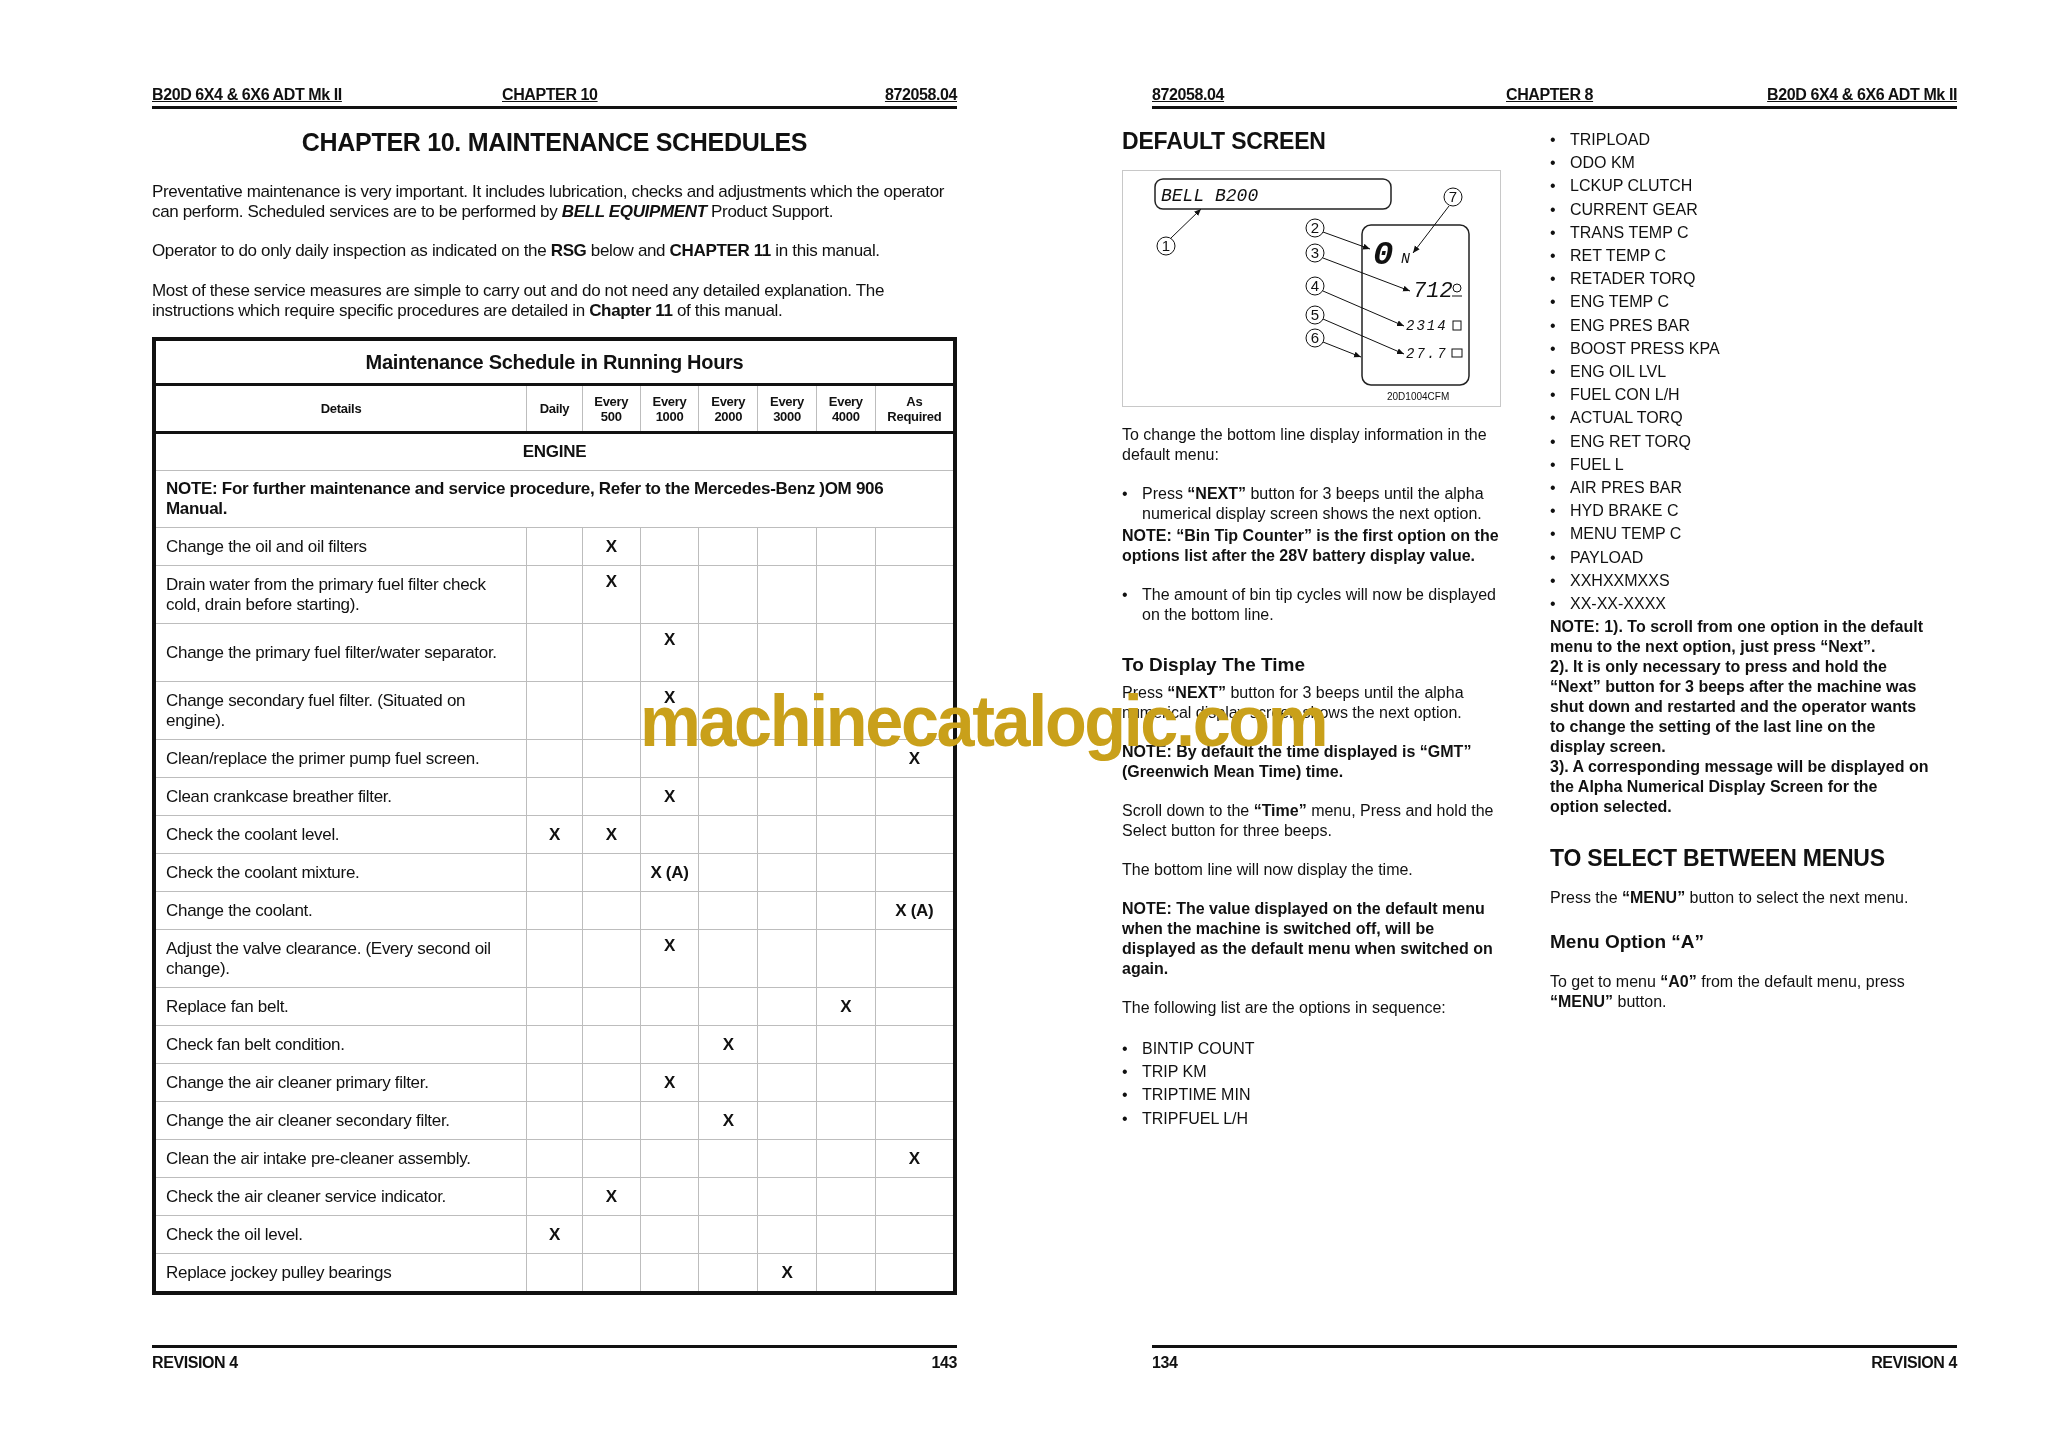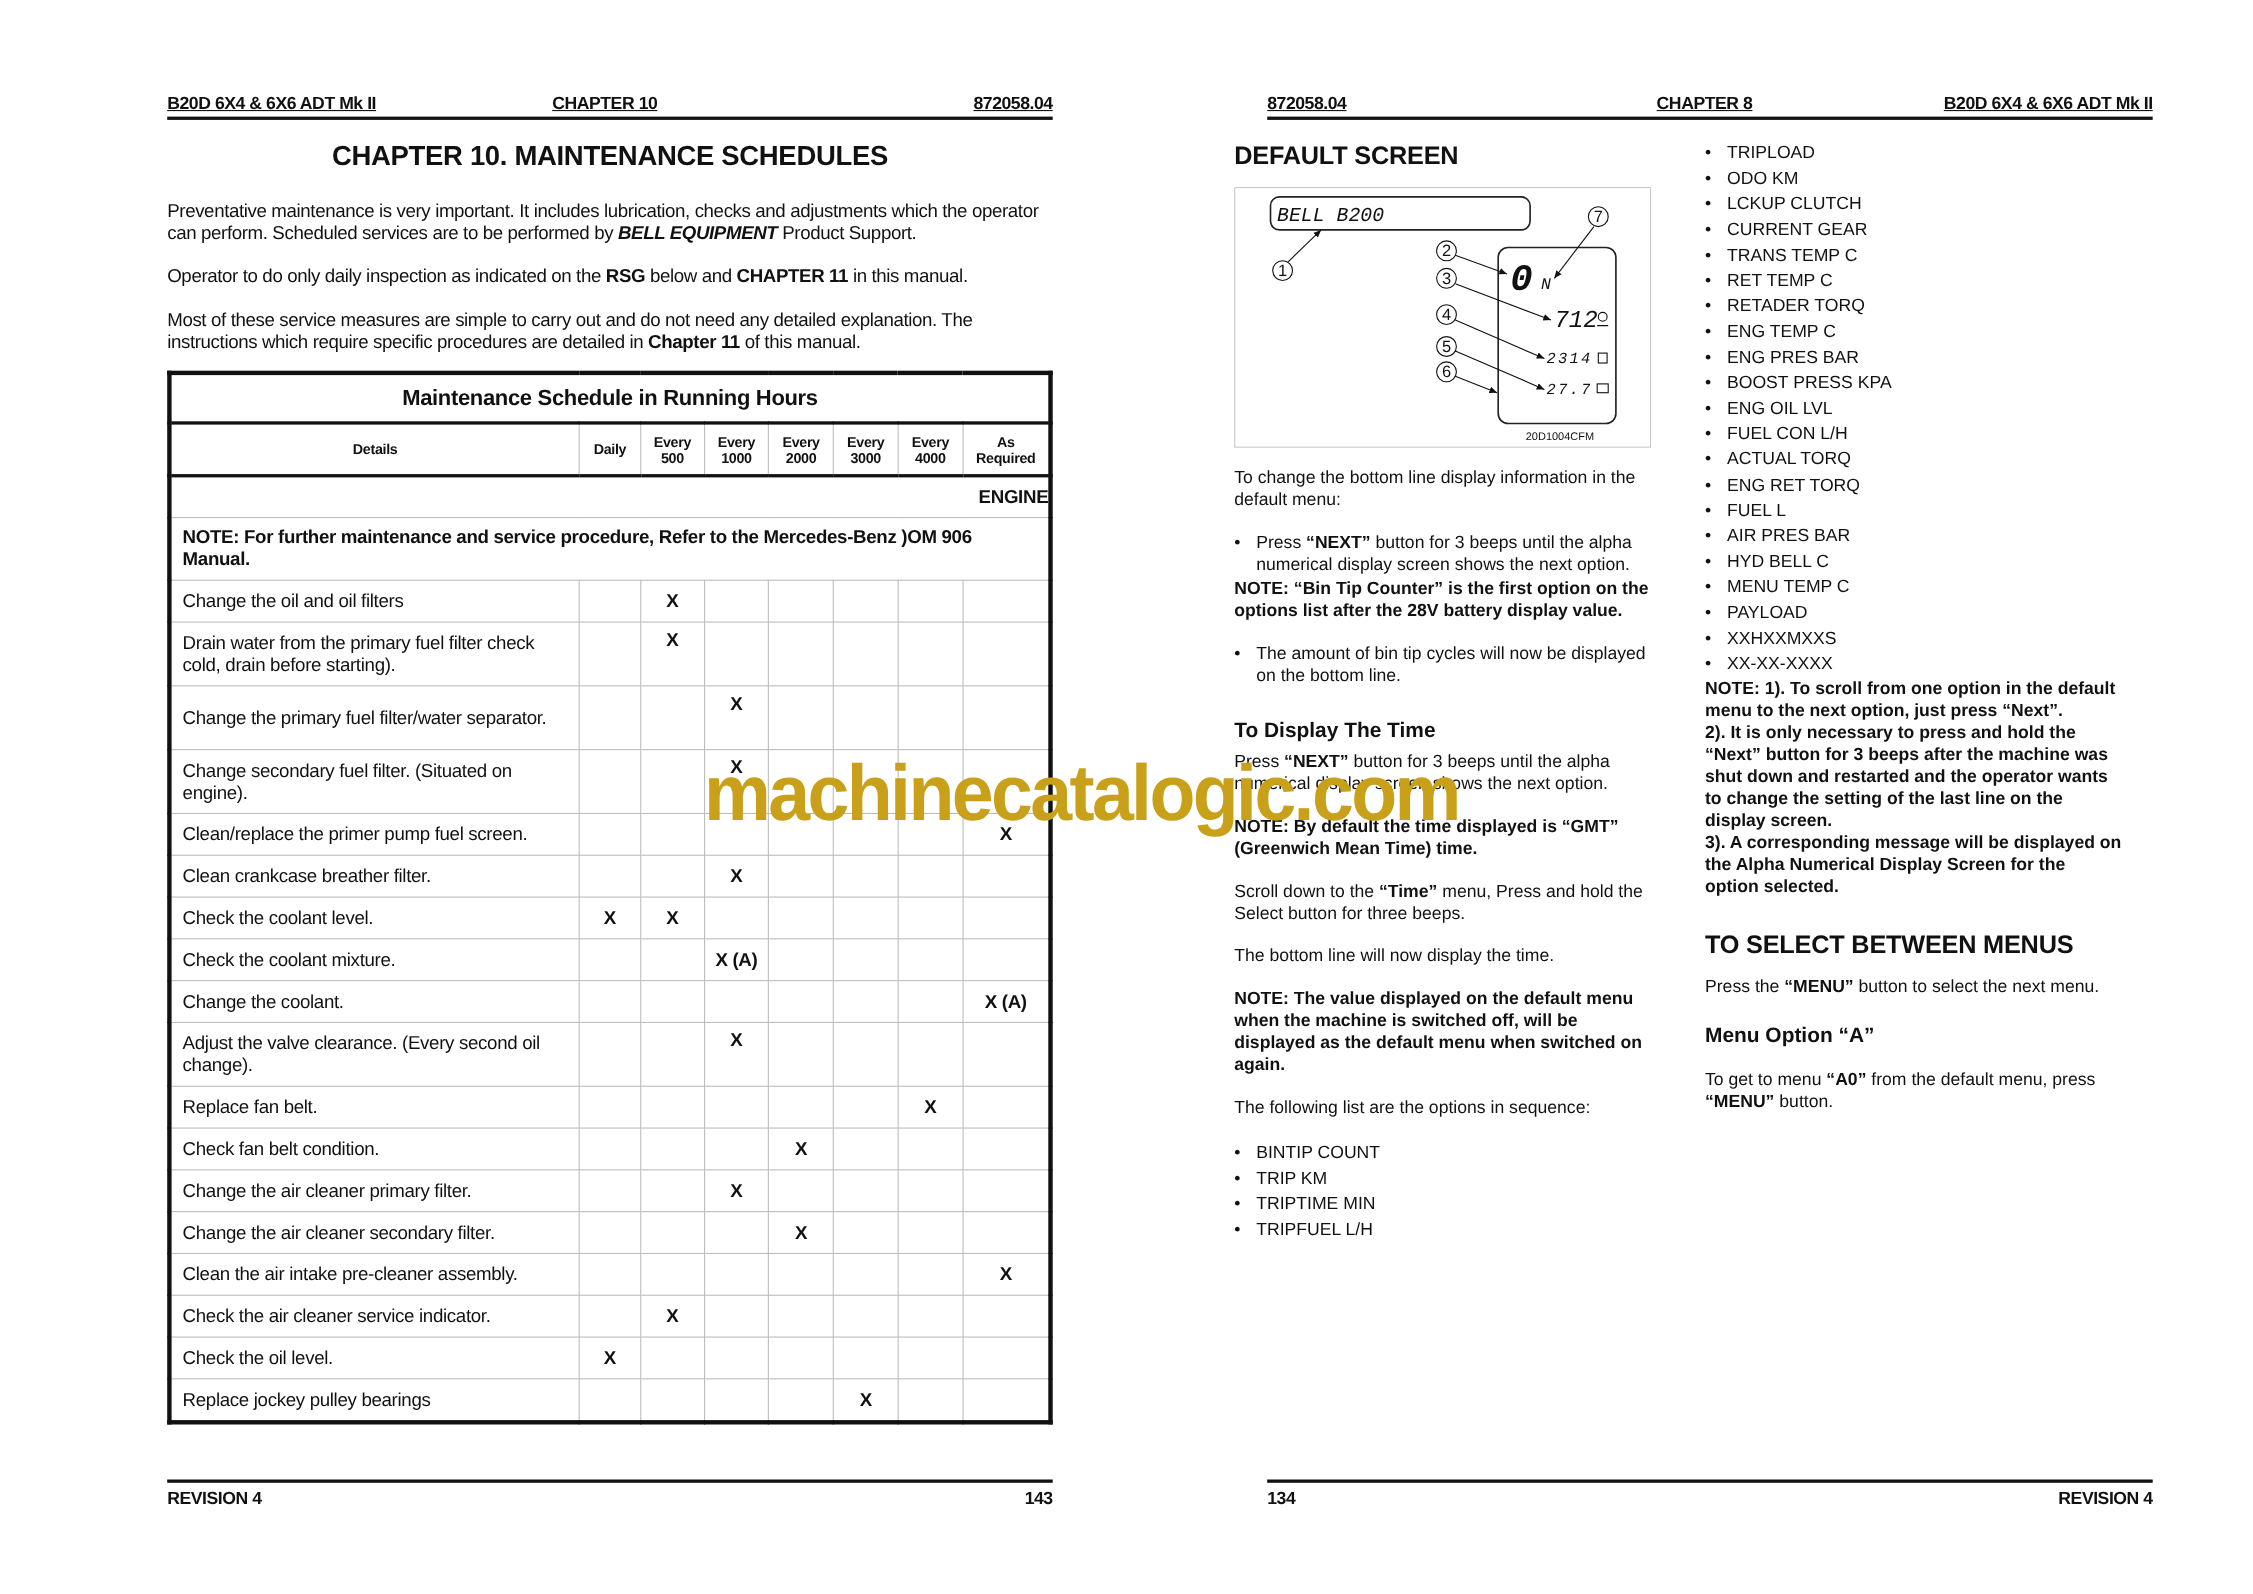--- a/index.html
+++ b/index.html
@@ -15,21 +15,21 @@
   .run-footer span { position:absolute; top:6px; line-height:18px; }
 
   .chapter-title { position:absolute; top:128px; left:0; width:805px; text-align:center; font-weight:bold; font-size:25px; letter-spacing:-0.3px; }
   .para { position:absolute; left:0; width:805px; font-size:17px; line-height:20px; letter-spacing:-0.35px; }
   .para b { font-weight:bold; }
 
   table.sched { position:absolute; top:337px; left:0; width:805px; border-collapse:collapse; border:4px solid #111; font-size:17px; letter-spacing:-0.3px; }
   table.sched td, table.sched th { border:1px solid #bdbdbd; padding:0; vertical-align:middle; }
   table.sched .title-row th { font-size:20px; font-weight:bold; height:42px; border-bottom:3px solid #111; }
   table.sched .head-row th { font-size:13px; font-weight:bold; height:45px; line-height:15px; border-bottom:3px solid #111; }
-  table.sched .section-row td { text-align:right; font-weight:bold; height:36px; border-right:none; }
+  table.sched .section-row td { text-align:center; font-weight:bold; height:36px; border-right:none; }
   table.sched .note-row td { font-weight:bold; padding:4px 10px; line-height:20px; height:48px; border-right:none; }
   table.sched td.detail { padding:5px 10px; line-height:20px; text-align:left; }
   table.sched td.mark { text-align:center; font-weight:bold; }
   table.sched tr.r1 td { height:27px; }
   table.sched tr.r2 td { height:47px; }
 
   
   .r-col1 { position:absolute; left:0; width:380px; font-size:16px; line-height:20px; }
   .r-col2 { position:absolute; left:428px; width:380px; font-size:16px; line-height:20px; }
   .h-section { font-size:23px; font-weight:bold; line-height:26px; letter-spacing:-0.2px; }
@@ -383,21 +383,21 @@
         <li>RETADER TORQ</li>
         <li>ENG TEMP C</li>
         <li>ENG PRES BAR</li>
         <li>BOOST PRESS KPA</li>
         <li>ENG OIL LVL</li>
         <li>FUEL CON L/H</li>
         <li>ACTUAL TORQ</li>
         <li>ENG RET TORQ</li>
         <li>FUEL L</li>
         <li>AIR PRES BAR</li>
-        <li>HYD BELL C</li>
+        <li>HYD BRAKE C</li>
         <li>MENU TEMP C</li>
         <li>PAYLOAD</li>
         <li>XXHXXMXXS</li>
         <li>XX-XX-XXXX</li>
       </ul>
     <div class="bold" style="margin-top:2px">
       <div>NOTE:  1). To scroll from one option in the default menu to the next option, just press “Next”.</div>
       <div>2). It is only necessary to press and hold the “Next” button for 3 beeps after the machine was shut down and restarted and the operator wants to change the setting of the last line on the display screen.</div>
       <div>3). A corresponding message will be displayed on the Alpha Numerical Display Screen for the option selected.</div>
     </div>

